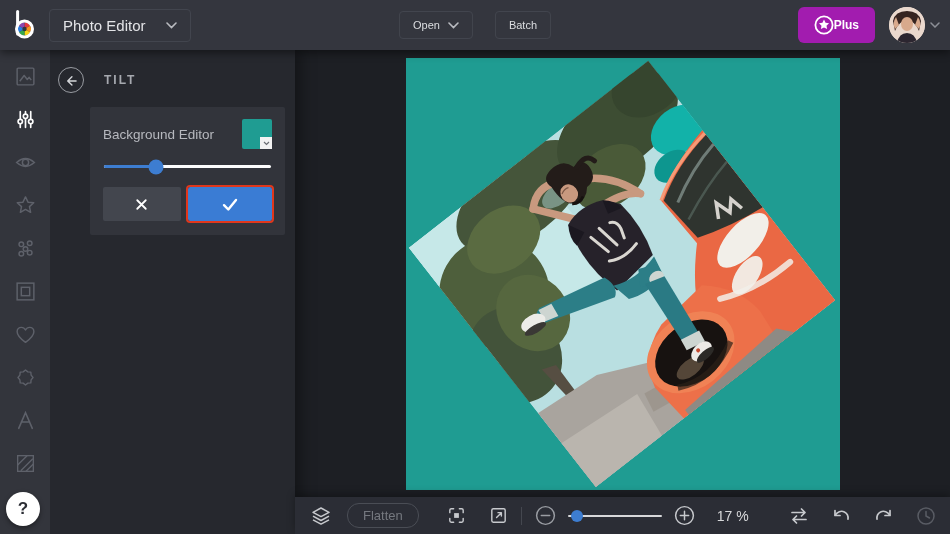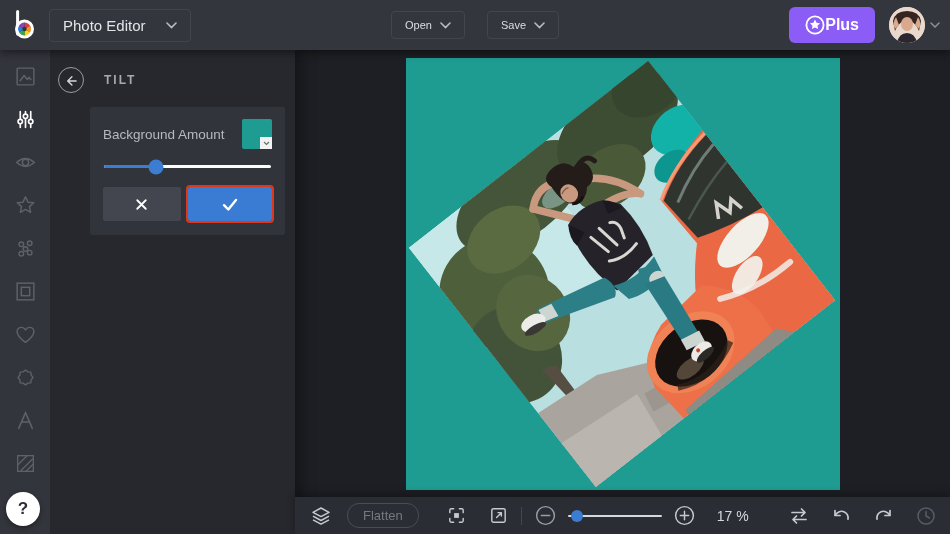--- a/index.html
+++ b/index.html
@@ -15,22 +15,22 @@
   .appmenu { display:flex; align-items:center; gap:20px; margin-left:8px;
              padding:7px 13px; border:1px solid #42454e; border-radius:4px;
              color:#e3e4e7; font-size:15px; cursor:pointer; }
   .tb-center { position:absolute; left:50%; top:0; height:50px; transform:translateX(-50%);
                display:flex; align-items:center; gap:22px; }
   .tb-btn { display:flex; align-items:center; gap:8px; padding:7px 13px;
             border:1px solid #42454e; border-radius:4px; color:#dcdee1; font-size:11px;
             cursor:pointer; background:transparent; }
   .tb-right { position:absolute; right:10px; top:0; height:50px; display:flex;
               align-items:center; gap:14px; }
-  .plus-btn { display:flex; align-items:center; background:#8b5cf6;
-              border-radius:6px; padding:8px 16px; color:#fff; font-size:16px;
+  .plus-btn { display:flex; align-items:center; background:#a21caf;
+              border-radius:6px; padding:8px 16px; color:#fff; font-size:12px;
               font-weight:bold; cursor:pointer; }
   .avatar-wrap { display:flex; align-items:center; gap:5px; cursor:pointer; }
   .avatar { width:36px; height:36px; border-radius:50%; overflow:hidden; background:#e9d9cf; }
   .chev { display:inline-block; }
 
   
   .iconstrip { position:absolute; left:0; top:50px; width:50px; height:484px;
                background:#33353c; z-index:20; display:flex; flex-direction:column;
                align-items:center; padding-top:13px; gap:17px; }
   .tool { width:26px; height:26px; display:flex; align-items:center; justify-content:center;
@@ -131,26 +131,21 @@
     <div class="tb-center">
       <div class="tb-btn">
         <span>Open</span>
         <span>
           <svg width="11" height="7" viewBox="0 0 11 7">
               <path d="M1 1l4.5 4.5L10 1" stroke="#b9bbc0" stroke-width="1.6" fill="none" stroke-linecap="round"></path>
             </svg>
         </span>
       </div>
       <div class="tb-btn">
-        <span>Save</span>
-        <span>
-          <svg width="11" height="7" viewBox="0 0 11 7">
-              <path d="M1 1l4.5 4.5L10 1" stroke="#b9bbc0" stroke-width="1.6" fill="none" stroke-linecap="round"></path>
-            </svg>
-        </span>
+        <span>Batch</span>
       </div>
     </div>
 
     <div class="tb-right">
       <div class="plus-btn">
         <span>
           <svg width="20" height="20" viewBox="0 0 20 20">
             <circle cx="10" cy="10" r="8.6" stroke="#fff" stroke-width="1.8" fill="none"></circle>
             <path d="M10 4.6l1.55 3.2 3.5.45-2.57 2.4.66 3.45L10 12.4l-3.14 1.7.66-3.45-2.57-2.4 3.5-.45Z" fill="#fff"></path>
           </svg>
@@ -250,21 +245,21 @@
       <div class="back-btn">
         <svg width="15" height="15" viewBox="0 0 18 18" stroke="currentColor" stroke-width="1.7" fill="none" stroke-linecap="round" stroke-linejoin="round">
           <path d="M9.5 4.5 4.5 9.5l5 5M5 9.5h9.5"></path>
         </svg>
       </div>
       <div class="panel-title">TILT</div>
     </div>
 
     <div class="card">
       <div class="row">
-        <span class="lbl">Background Amount</span>
+        <span class="lbl">Background Editor</span>
         <span class="swatch" style="background: rgb(31, 156, 146);">
           <span class="swatch-corner">
             <svg width="7" height="5" viewBox="0 0 7 5">
                 <path d="M1 1l2.5 2.5L6 1" stroke="#6a6d73" stroke-width="1.2" fill="none"></path>
               </svg>
           </span>
         </span>
       </div>
 
 

